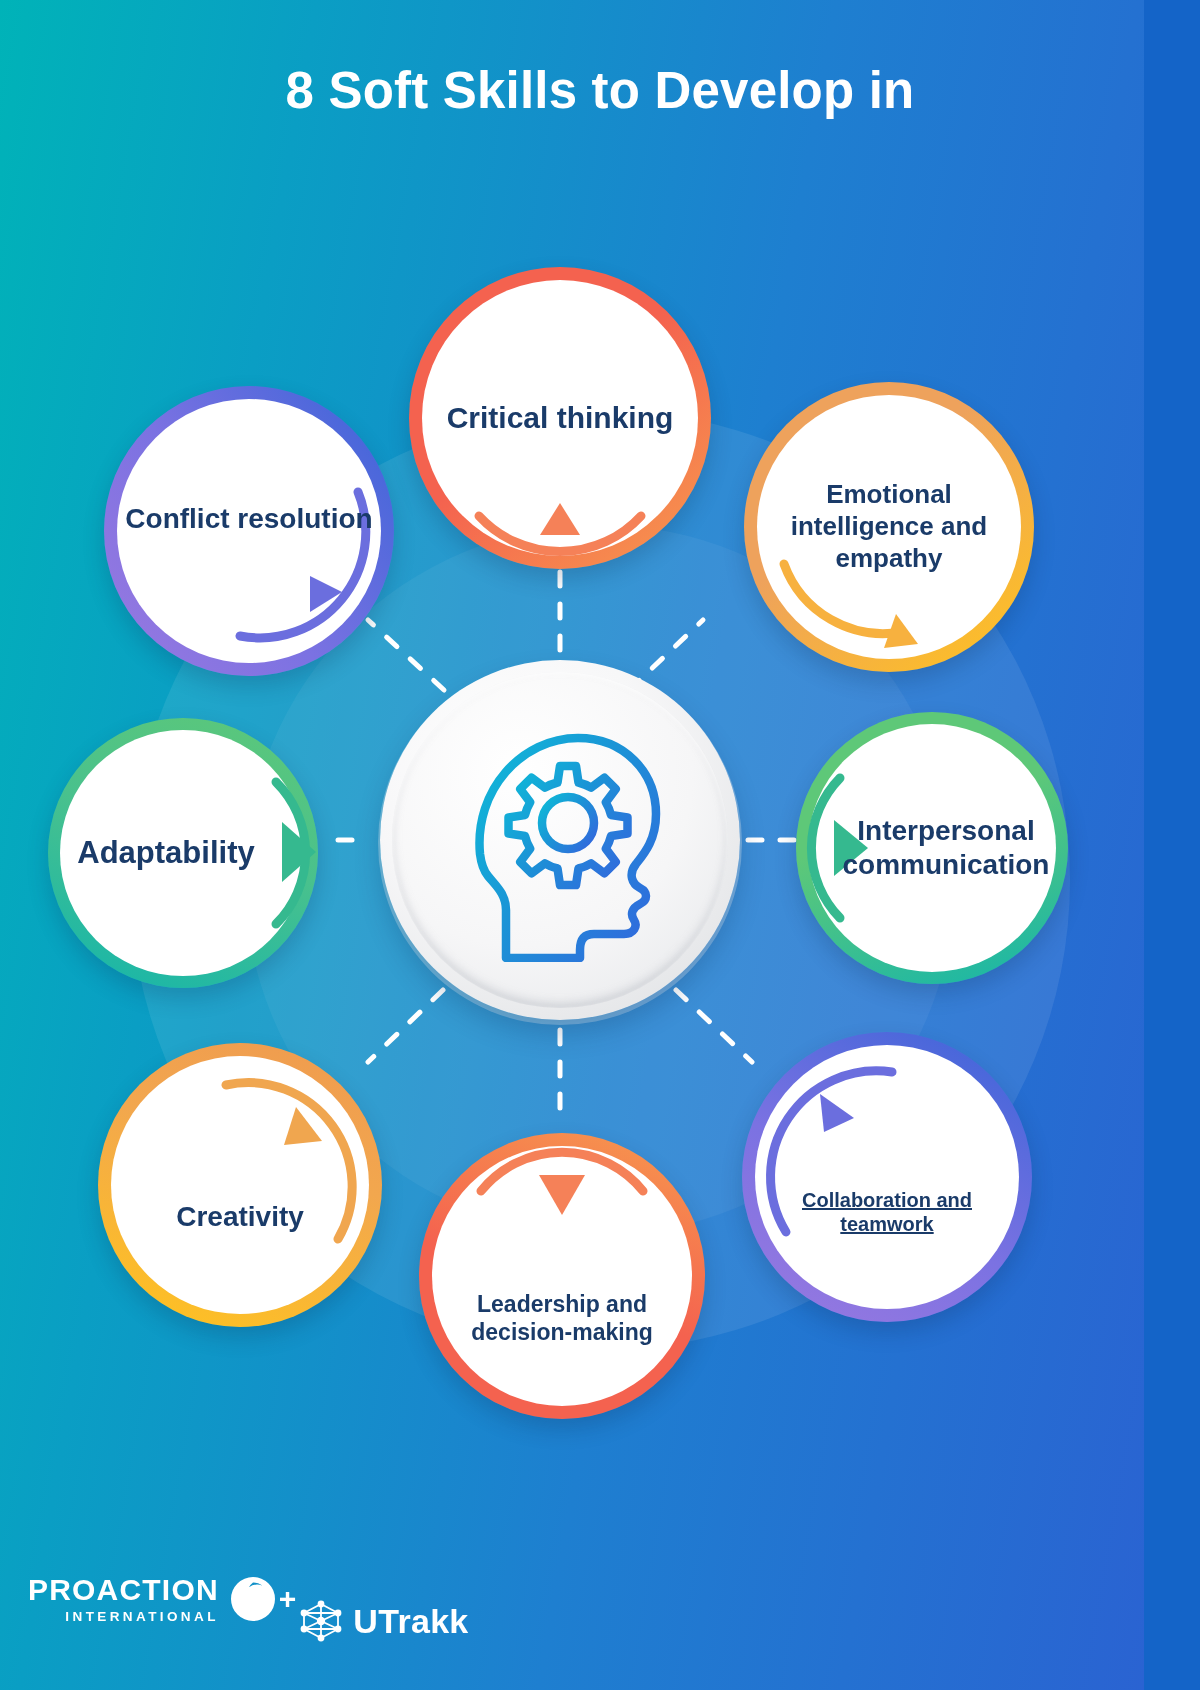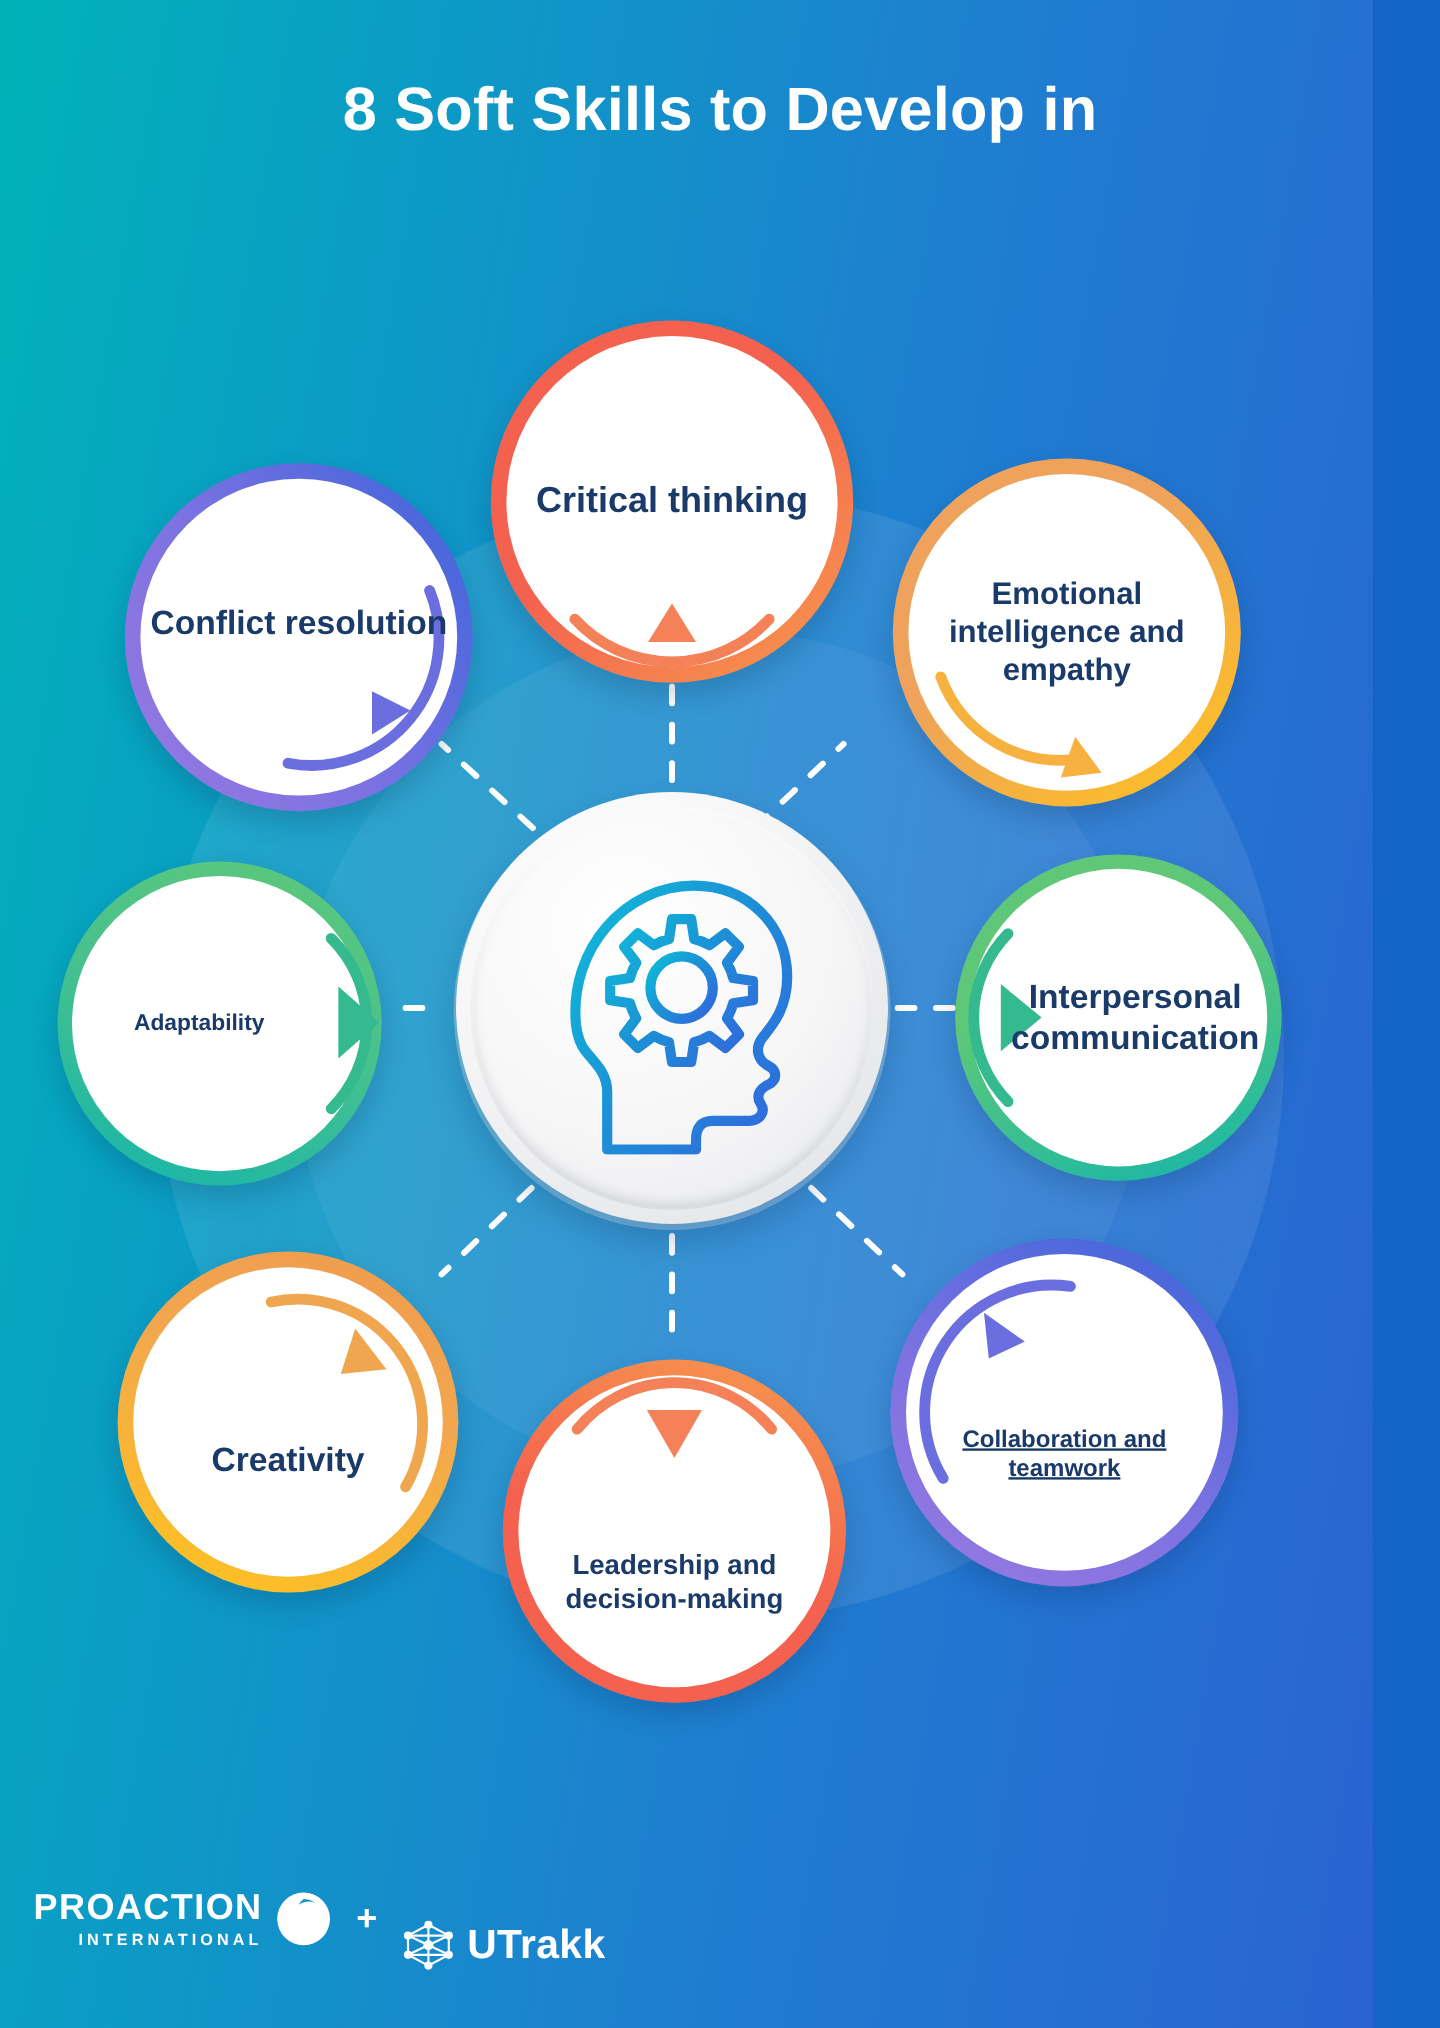--- a/index.html
+++ b/index.html
@@ -100,21 +100,21 @@
     line-height:1.22;
     padding:0 14px;
     box-sizing:border-box;
     width:100%;
   }
 
   
   .footer{
     position:absolute;
     left:28px; bottom:46px;
-    display:flex; align-items:center; gap:18px;
+    display:flex; align-items:center; 
     color:#ffffff;
   }
   .pa-wrap{display:flex;align-items:center;gap:10px;}
   .pa-text{display:flex;flex-direction:column;line-height:1;}
   .pa-main{
     font-size:30px;font-weight:bold;letter-spacing:1.2px;color:#fff;
   }
   .pa-sub{
     font-size:13.5px;font-weight:bold;letter-spacing:3.4px;color:#fff;margin-top:5px;
     text-align:right;
@@ -267,21 +267,21 @@
     <div class="label" style="font-size:28px;padding-top:64px;">Creativity</div>
   </div>
 
   <div class="node" style="left:48px;top:718px;width:270px;height:270px;">
     <div class="ring" style="background:linear-gradient(200deg,#5ec878 0%,#49c18d 45%,#14b5ab 100%);"></div>
     <div class="disc" style="left:12px;top:12px;right:12px;bottom:12px;"></div>
     <svg class="arcsvg" viewBox="0 0 270 270">
       <path d="M 228 64 A 100 100 0 0 1 228 206" fill="none" stroke="#35b98f" stroke-width="9" stroke-linecap="round"></path>
       <polygon points="234 104 268 134 234 164" fill="#35b98f"></polygon>
     </svg>
-    <div class="label" style="font-size:19px;padding-right:48px;">Adaptability</div>
+    <div class="label" style="font-size:31px;padding-right:48px;">Adaptability</div>
   </div>
 
   <div class="node" style="left:104px;top:386px;width:290px;height:290px;">
     <div class="ring" style="background:linear-gradient(55deg,#9a79e0 0%,#7b72e2 45%,#3a64d8 100%);"></div>
     <div class="disc" style="left:13px;top:13px;right:13px;bottom:13px;"></div>
     <svg class="arcsvg" viewBox="0 0 290 290">
       <path d="M 254 106 A 106 106 0 0 1 136 250" fill="none" stroke="#6b6ede" stroke-width="9" stroke-linecap="round"></path>
       <polygon points="206 190 238 206 206 226" fill="#6b6ede"></polygon>
     </svg>
     <div class="label" style="font-size:28px;padding-bottom:24px;">Conflict resolution</div>

